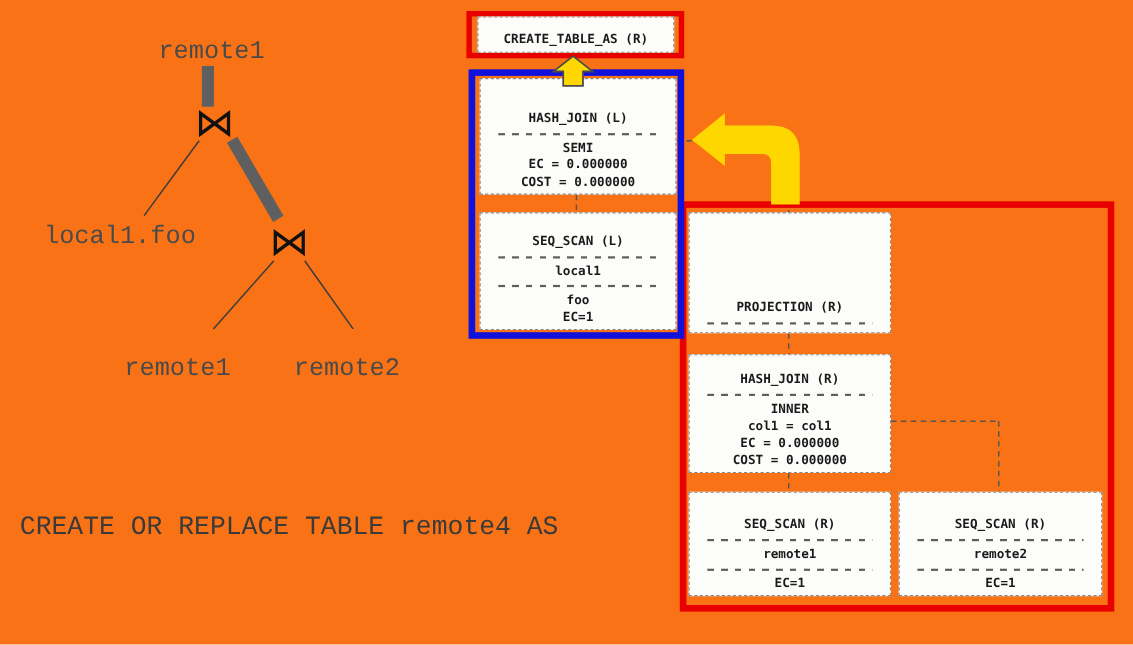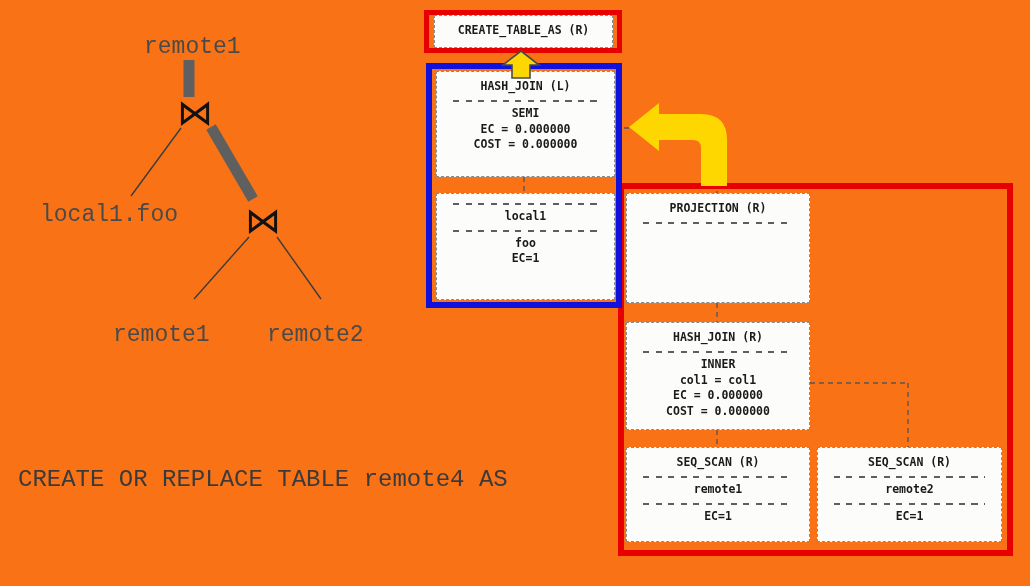--- a/index.html
+++ b/index.html
@@ -41,20 +41,21 @@
   .frame.blue{border:6px solid var(--blue);}
   
   .pbox{
     position:absolute;box-sizing:border-box;
     border:1.6px dashed var(--boxborder);
     background:#fcfcfa;
     display:flex;flex-direction:column;align-items:stretch;
     padding:4px 6px 3px;
     font-size:11.5px;font-weight:700;color:var(--ink);
     letter-spacing:0px;
+    justify-content:flex-end;
   }
   .pbox .title{text-align:center;line-height:17px;padding-top:2px;}
   .pbox .row{text-align:center;line-height:15.5px;}
   .sep{
     height:2px;width:88%;margin:5px auto 4px;
     background:repeating-linear-gradient(90deg,#5e5e5e 0 6px,transparent 6px 12.5px);
   }
   .lone-title{}
   svg{position:absolute;left:0;top:0;}
   .z1{z-index:1}.z2{z-index:2}.z3{z-index:3}.z4{z-index:4}.z5{z-index:5}
@@ -108,20 +109,21 @@
 
   <div class="pbox z4" style="left:436px;top:71px;width:179px;height:106px">
     <div class="title">HASH_JOIN (L)</div>
     <div class="sep"></div>
     <div class="row">SEMI</div>
     <div class="row">EC = 0.000000</div>
     <div class="row">COST = 0.000000</div>
   </div>
 
   <div class="pbox z4" style="left:436px;top:193px;width:179px;height:107px">
+    <div class="title">SEQ_SCAN (L)</div>
     <div class="sep"></div>
     <div class="row">local1</div>
     <div class="sep"></div>
     <div class="row">foo</div>
     <div class="row">EC=1</div>
   </div>
 
   <div class="pbox z4" style="left:626px;top:193px;width:184px;height:110px">
     <div class="title">PROJECTION (R)</div>
     <div class="sep"></div>

